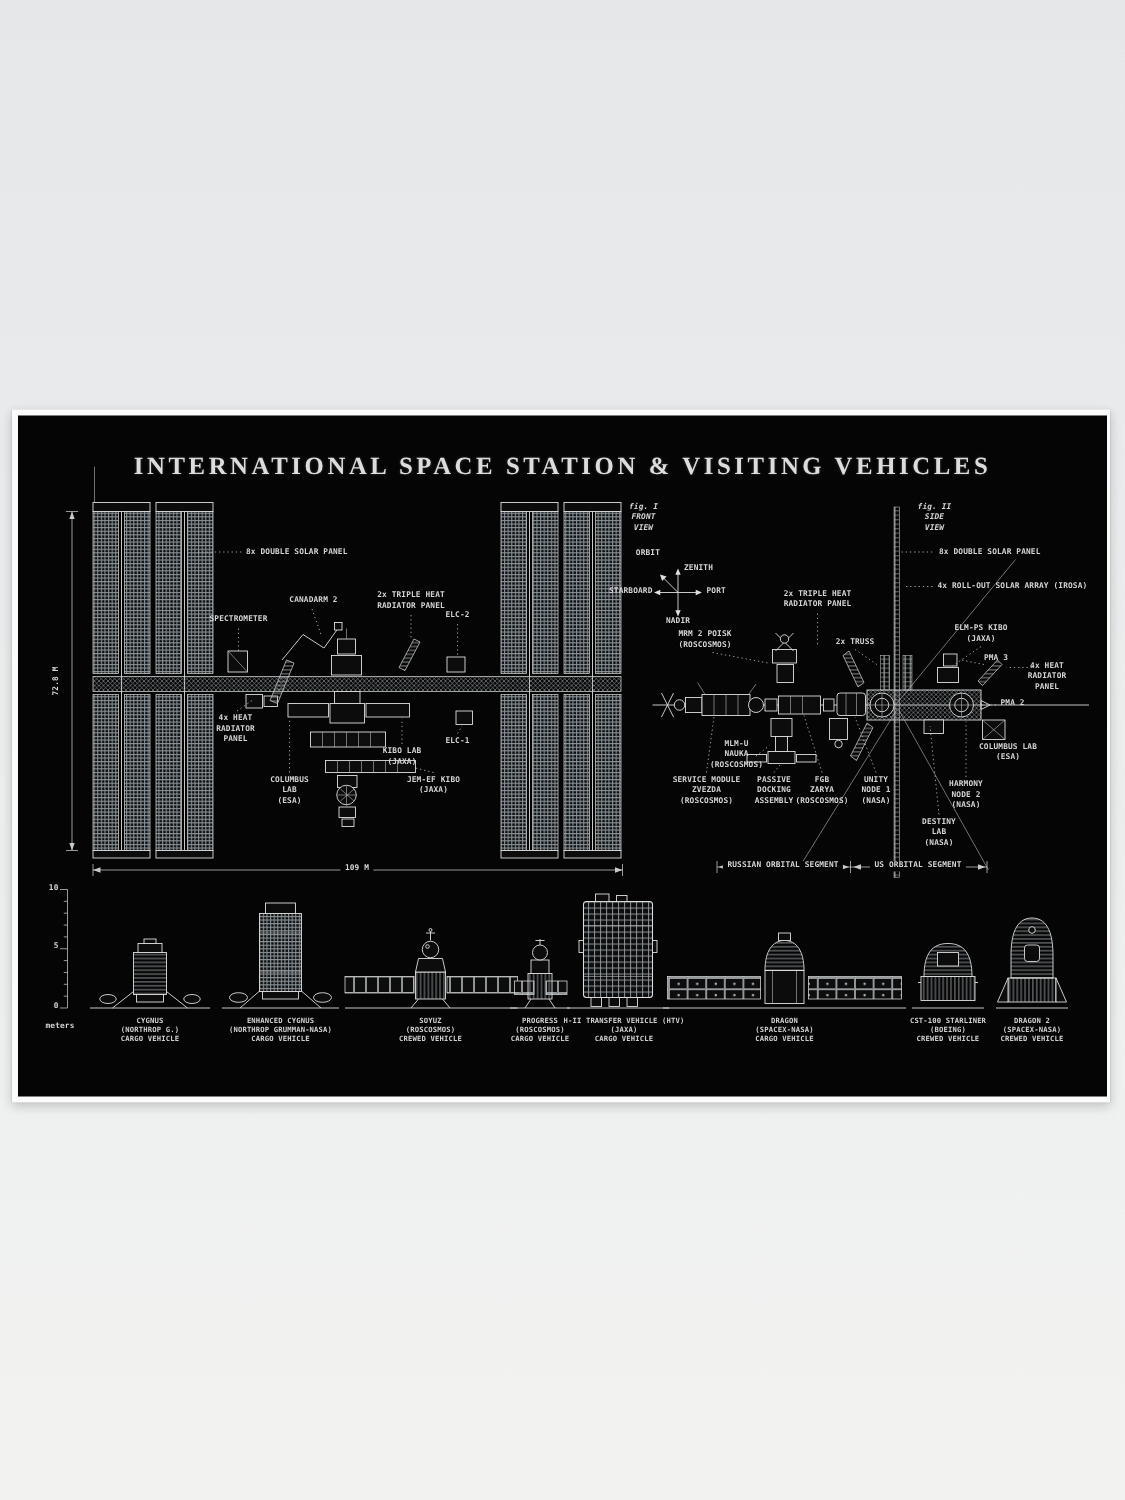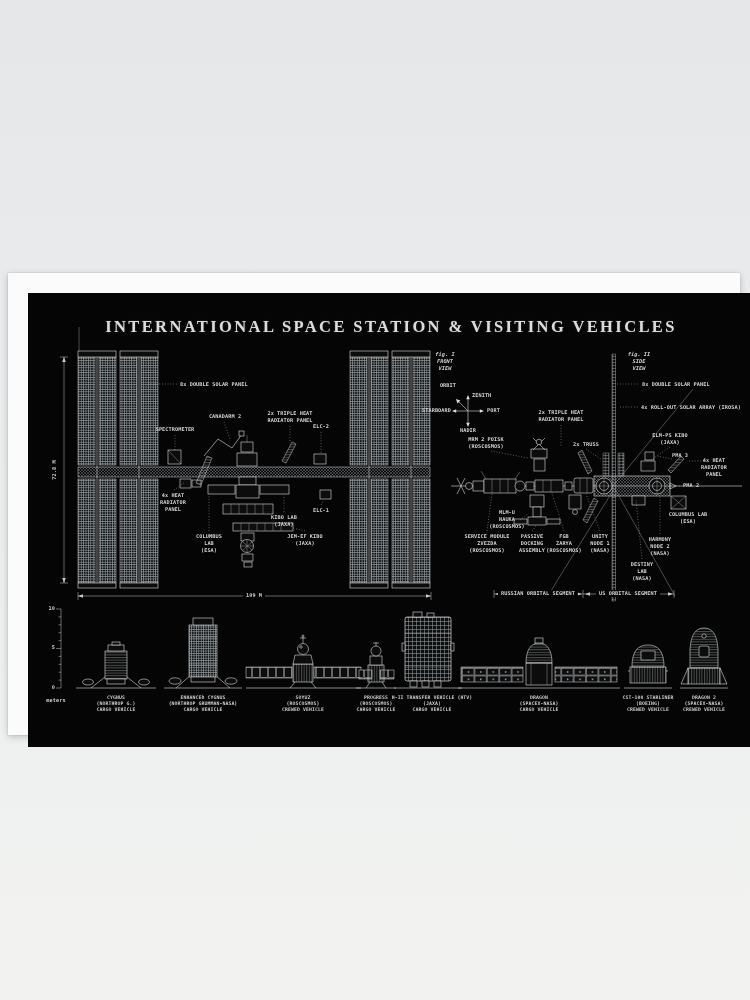--- a/index.html
+++ b/index.html
@@ -3,21 +3,21 @@
 <meta charset="utf-8">
 <style>
   html,body{margin:0;padding:0;}
   body{
     width:750px;height:1000px;overflow:hidden;position:relative;
     background:linear-gradient(180deg,#e5e7e9 0%,#e9ebec 35%,#eef0ef 70%,#f2f3f1 100%);
     font-family:"Liberation Sans",sans-serif;
   }
   .poster{
     position:absolute;left:8px;top:273px;width:732px;height:462px;
-    background:#fbfbfb;padding:20px;box-sizing:border-box;
+    background:#fbfbfb;padding:4px;box-sizing:border-box;
     box-shadow:0 2px 7px rgba(0,0,0,.20),0 0 1px rgba(0,0,0,.25);
   }
   .poster-inner{position:relative;width:726px;height:454px;background:#050505;overflow:hidden;}
   .art{position:absolute;left:0;top:0;}
   .title{
     position:absolute;top:24px;left:0;width:100%;text-align:center;
     font-family:"Liberation Serif",serif;font-weight:700;font-size:16.5px;
     letter-spacing:2.4px;color:#dcdcdc;text-shadow:0 0 2px rgba(255,255,255,.22);
     white-space:nowrap;
   }

